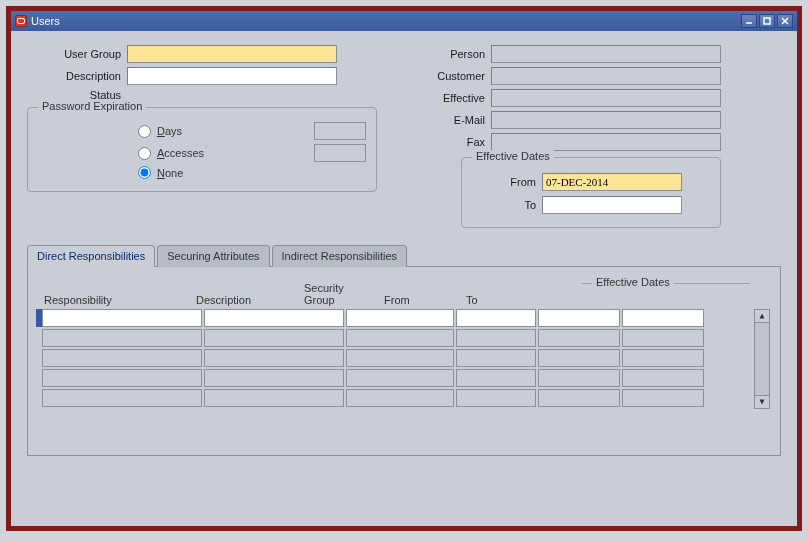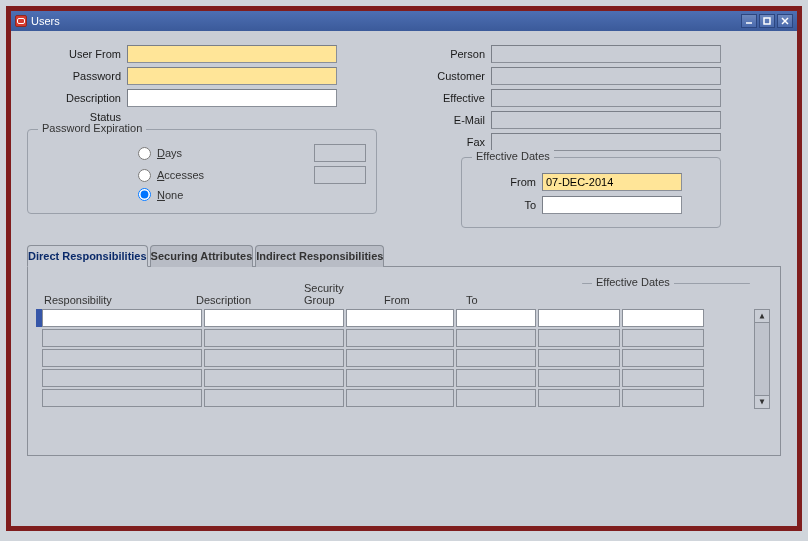--- a/index.html
+++ b/index.html
@@ -61,21 +61,21 @@
   }
   .row { display: flex; align-items: center; margin-bottom: 4px; }
   .lbl { text-align: right; padding-right: 6px; color: #1a1a1a; }
   .inp {
     height: 18px;
     background: #c9cdd5;
     border: 1px solid #8a8f98;
     border-top-color: #7a7f88;
     border-left-color: #7a7f88;
     padding: 1px 3px;
-    font-family: Liberation Sans, sans-serif;
+    font-family: Liberation Serif, serif;
     font-size: 11px;
   }
   .inp.req { background: #ffe598; }
   .inp.white { background: #fff; }
   .top-grid {
     display: flex;
     gap: 24px;
   }
   .col-left { width: 350px; }
   .col-right { flex: 1; }
@@ -107,33 +107,32 @@
     margin-top: 6px;
     margin-left: 20px;
   }
   .eff-row { display: flex; align-items: center; margin: 5px 0; }
   .eff-row .lbl { width: 70px; }
   .eff-row .inp { width: 140px; }
   
   .tabs { margin-top: 16px; }
   .tabstrip { display: flex; }
   .tab {
-    padding: 4px 0;
+    padding: 4px 9px;
     background: #b8bcc5;
     border: 1px solid #8a8f98;
     border-bottom: none;
     border-top-left-radius: 4px;
     border-top-right-radius: 4px;
     margin-right: 2px;
     font-size: 11px;
     cursor: pointer;
     position: relative;
     top: 1px;
     color: #333;
-    font-weight: bold;
   }
   .tab.active {
     background: #c9cdd5;
     border-bottom: 1px solid #c9cdd5;
     color: #0a2a6a;
   }
   .tabpanel {
     border: 1px solid #8a8f98;
     background: #c9cdd5;
     padding: 10px 10px 10px 8px;
@@ -220,26 +219,22 @@
             <line x1="8" y1="2" x2="2" y2="8"></line>
           </svg>
         </div>
     </div>
   </div>
 
   <div class="content">
     <div class="top-grid">
       <div class="col-left">
         <div class="row">
-            <div class="lbl" style="width:100px">User From</div>
+            <div class="lbl" style="width:100px">User Group</div>
             <input class="inp req" style="width: 210px;" value="">
-          </div>
-        <div class="row">
-            <div class="lbl" style="width:100px">Password</div>
-            <input class="inp req" style="width: 210px;" type="password" value="">
           </div>
         <div class="row">
             <div class="lbl" style="width:100px">Description</div>
             <input class="inp white" style="width: 210px;" value="">
           </div>
         <div class="row">
             <div class="lbl" style="width:100px">Status</div>
           </div>
 
         <div class="groupbox" style="width:350px">

